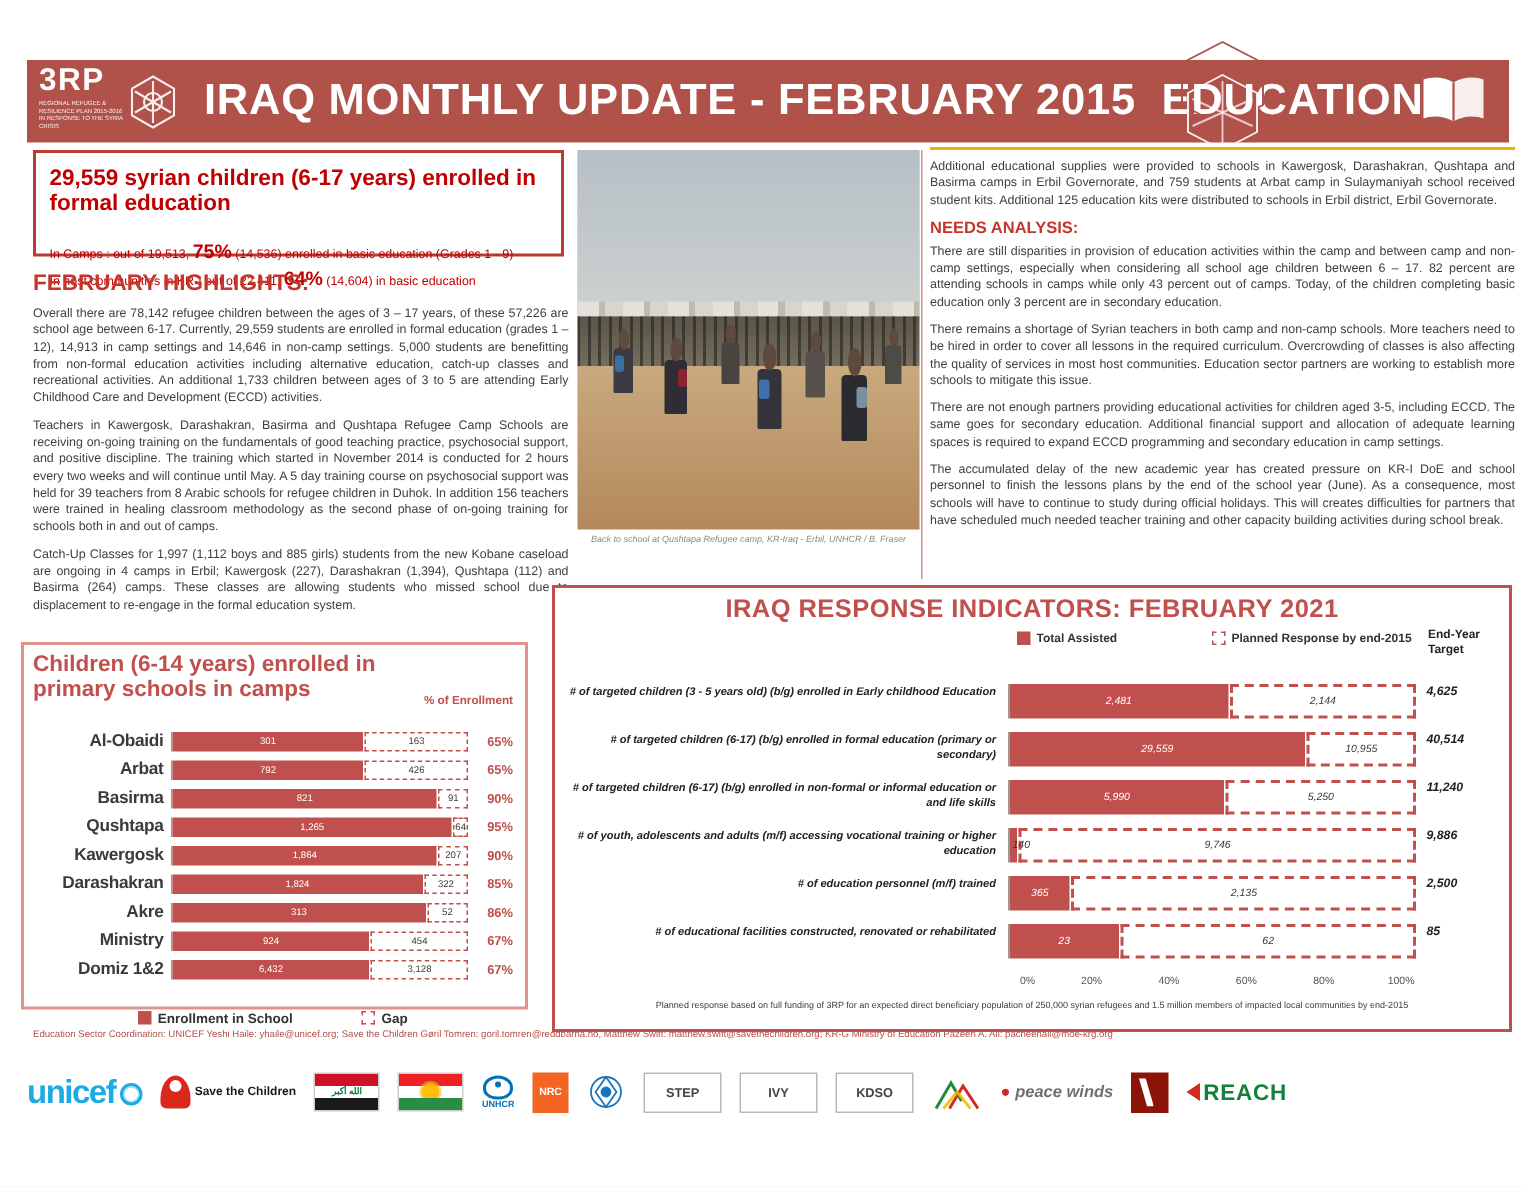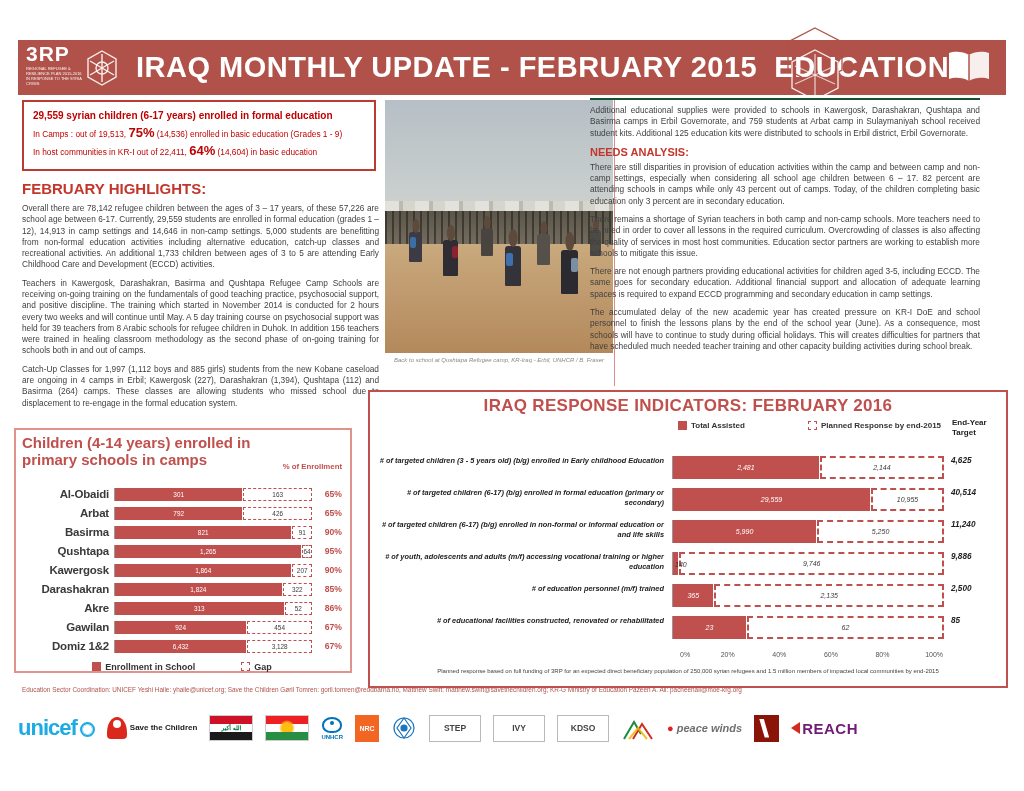--- a/index.html
+++ b/index.html
@@ -11,60 +11,60 @@
   .logo3rp { position:absolute; left:8px; top:3px; color:#fff; width:58px; line-height:1; }
   .logo3rp .big { font-size:21px; font-weight:bold; letter-spacing:1px; }
   .logo3rp .sub { font-size:4px; line-height:1.25; margin-top:2px; opacity:.92; }
   .emblem { position:absolute; left:64px; top:8px; opacity:.95; }
   .hdr-title { position:absolute; left:118px; top:11px; color:#fff; font-size:29px; font-weight:bold; letter-spacing:.5px; white-space:pre; }
   .hexdecor { position:absolute; right:148px; top:-14px; }
   .bookicon { position:absolute; right:14px; top:9px; }
 
   
   .stats-box { position:absolute; left:22px; top:100px; width:354px; height:71px; border:2px solid #b93b32; background:#fff; padding:8px 9px 0 9px; color:#c00000; }
-  .stats-box .l1 { font-size:10px; font-weight:bold; margin-bottom:4px; }
+  .stats-box .l1 { font-size:15px; font-weight:bold; margin-bottom:16px; }
   .stats-box .ln { font-size:8.3px; margin-bottom:3px; }
   .stats-box .pct { font-size:13px; font-weight:bold; }
 
   
   .highlights { position:absolute; left:22px; top:180px; width:357px; }
   .highlights h2 { font-size:15px; color:#c3362b; margin-bottom:6px; }
   .para { font-size:8.3px; line-height:1.36; color:#3f3f3f; text-align:justify; margin-bottom:7px; }
 
   
   .camp-chart { position:absolute; left:14px; top:428px; width:338px; height:245px; border:2px solid #e0928c; background:#fff; padding:5px 8px 4px 6px; }
   .camp-chart .title { color:#c0504d; font-size:15px; font-weight:bold; line-height:1.12; width:250px; }
   .camp-chart .pct-hdr { position:absolute; right:8px; top:32px; color:#c0504d; font-size:7.8px; font-weight:bold; }
   .camp-rows { margin-top:16px; }
   .crow { display:flex; align-items:center; height:19px; }
   .crow .lbl { width:92px; text-align:right; font-size:11.5px; font-weight:600; color:#3a3a3a; padding-right:5px; letter-spacing:-.2px; }
   .crow .track { flex:1; height:13px; display:flex; align-items:stretch; border-left:1px solid #9a9a9a; position:relative; }
   .seg { display:flex; align-items:center; justify-content:center; font-size:6.4px; }
   .seg.solid { background:#c0504d; color:#fff; }
   .seg.dash { border:1.5px dashed #c0504d; color:#3a3a3a; margin-left:1px; background:#fff; }
   .crow .pv { width:30px; text-align:right; color:#c0504d; font-size:8.6px; font-weight:bold; }
-  .camp-legend { display:flex; justify-content:center; gap:46px; margin-top:6px; align-items:center; }
+  .camp-legend { display:flex; justify-content:center; gap:46px; margin-top:18px; align-items:center; }
   .camp-legend .item { display:flex; align-items:center; gap:4px; font-size:9px; font-weight:bold; color:#333; }
   .sw { width:9px; height:9px; }
   .sw.solid { background:#c0504d; }
   .sw.dash { border:1.5px dashed #c0504d; background:#fff; }
 
   
   .photo { position:absolute; left:385px; top:100px; width:228px; height:253px; overflow:hidden; background:#c8b491; }
   .sky { position:absolute; left:0; top:0; width:100%; height:44%; background:linear-gradient(#b6bfc6,#cdd2cf); }
   .tents { position:absolute; left:0; top:40%; width:100%; height:6%; background:repeating-linear-gradient(90deg,#e8e6df 0 14px,#b9b4a8 14px 18px,#d9d6cc 18px 30px); opacity:.8; }
   .fence { position:absolute; left:0; top:44%; width:100%; height:13%; background:#7a7265; background-image:repeating-linear-gradient(90deg, rgba(40,38,30,.65) 0 2px, transparent 2px 7px), linear-gradient(rgba(60,56,46,.5), rgba(90,84,70,.2)); }
   .ground { position:absolute; left:0; top:57%; width:100%; height:43%; background:linear-gradient(#c9a97e,#b3895b); }
   .kid { position:absolute; border-radius:3px 3px 1px 1px; }
   .kid:before { content:""; position:absolute; left:50%; top:-42%; transform:translateX(-50%); width:55%; height:45%; border-radius:50%; background:#5d4a3c; }
   .pack { position:absolute; border-radius:2px; }
   .photo-caption { position:absolute; left:385px; top:357px; width:228px; font-size:6px; font-style:italic; color:#8a8a8a; text-align:center; }
 
   
-  .right-col { position:absolute; left:590px; top:98px; width:390px; border-top:2px solid #14532d; padding-top:5px; }
+  .right-col { position:absolute; left:620px; top:98px; width:390px; border-top:2px solid #eab308; padding-top:5px; }
   .vline { position:absolute; left:614px; top:100px; width:1px; height:286px; background:#d98f88; }
   .right-col h3 { font-size:11px; color:#c3362b; margin:7px 0 4px 0; }
 
   
   .indicators { position:absolute; left:368px; top:390px; width:640px; height:298px; border:2px solid #c0504d; background:#fff; }
   .indicators .title { text-align:center; color:#c0504d; font-size:17px; font-weight:bold; margin-top:4px; letter-spacing:.3px; }
   .ind-legend { position:relative; height:22px; margin-top:2px; }
   .ind-legend .item { position:absolute; top:3px; display:flex; gap:4px; align-items:center; font-size:8px; font-weight:bold; color:#333; }
   .ind-legend .i1 { left:308px; }
   .ind-legend .i2 { left:438px; }
@@ -104,21 +104,21 @@
   .lg-unhcr .t { font-size:6px; margin-top:1px; }
   .lg-nrc { width:24px; height:27px; background:#f26522; color:#fff; font-size:7px; font-weight:bold; }
   .lg-blueorn { width:26px; height:27px; position:relative; }
   .lg-blueorn svg { display:block; }
   .lg-box { width:52px; height:27px; border:1px solid #b9b9b9; background:#fff; font-size:8.5px; font-weight:bold; color:#444; }
   .lg-mountain svg { display:block; }
   .lg-pw { color:#6f6f6f; font-size:11px; font-style:italic; font-weight:bold; white-space:nowrap; }
   .lg-pw .dot { color:#d22; }
   .lg-qandil { width:25px; height:27px; background:#8b1408; position:relative; }
   .lg-qandil:before { content:""; position:absolute; left:5px; top:4px; width:10px; height:19px; background:#fff; clip-path:polygon(0 0,45% 0,100% 100%,55% 100%); }
-  .lg-reach { color:#701a75; font-size:15px; font-weight:bold; letter-spacing:.5px; }
+  .lg-reach { color:#15803d; font-size:15px; font-weight:bold; letter-spacing:.5px; }
   .lg-reach .tri { display:inline-block; width:0; height:0; border-top:6px solid transparent; border-bottom:6px solid transparent; border-right:9px solid #d22a1e; margin-right:2px; }
 </style>
 </head>
 <body>
 
 <div class="canvas">
 
   <div class="header">
     <div class="logo3rp">
       <div class="big">3RP</div>
@@ -159,21 +159,21 @@
   </div>
 
   <div class="highlights">
     <h2>FEBRUARY HIGHLIGHTS:</h2>
     <p class="para">Overall there are 78,142 refugee children between the ages of 3 – 17 years, of these 57,226 are school age between 6-17. Currently, 29,559 students are enrolled in formal education (grades 1 – 12), 14,913 in camp settings and 14,646 in non-camp settings. 5,000 students are benefitting from non-formal education activities including alternative education, catch-up classes and recreational activities. An additional 1,733 children between ages of 3 to 5 are attending Early Childhood Care and Development (ECCD) activities.</p>
     <p class="para">Teachers in Kawergosk, Darashakran, Basirma and Qushtapa Refugee Camp Schools are receiving on-going training on the fundamentals of good teaching practice, psychosocial support, and positive discipline. The training which started in November 2014 is conducted for 2 hours every two weeks and will continue until May. A 5 day training course on psychosocial support was held for 39 teachers from 8 Arabic schools for refugee children in Duhok. In addition 156 teachers were trained in healing classroom methodology as the second phase of on-going training for schools both in and out of camps.</p>
     <p class="para">Catch-Up Classes for 1,997 (1,112 boys and 885 girls) students from the new Kobane caseload are ongoing in 4 camps in Erbil; Kawergosk (227), Darashakran (1,394), Qushtapa (112) and Basirma (264) camps. These classes are allowing students who missed school due to displacement to re-engage in the formal education system.</p>
   </div>
 
   <div class="camp-chart">
-    <div class="title">Children (4-14 years) enrolled in primary schools in camps</div>
+    <div class="title">Children (6-14 years) enrolled in primary schools in camps</div>
     <div class="pct-hdr">% of Enrollment</div>
     <div class="camp-rows">
       <div class="crow">
         <div class="lbl">Al-Obaidi</div>
         <div class="track">
           <div class="seg solid" style="width: 65%;">
               <span>301</span>
             </div>
           <div class="seg dash" style="width: 35%;">
               <span>163</span>
@@ -247,21 +247,21 @@
           <div class="seg solid" style="width: 86%;">
               <span>313</span>
             </div>
           <div class="seg dash" style="width: 14%;">
               <span>52</span>
             </div>
         </div>
         <div class="pv">86%</div>
       </div>
       <div class="crow">
-        <div class="lbl">Gawilan</div>
+        <div class="lbl">Ministry</div>
         <div class="track">
           <div class="seg solid" style="width: 67%;">
               <span>924</span>
             </div>
           <div class="seg dash" style="width: 33%;">
               <span>454</span>
             </div>
         </div>
         <div class="pv">67%</div>
       </div>
@@ -317,21 +317,21 @@
   <div class="right-col">
     <p class="para">Additional educational supplies were provided to schools in Kawergosk, Darashakran, Qushtapa and Basirma camps in Erbil Governorate, and 759 students at Arbat camp in Sulaymaniyah school received student kits. Additional 125 education kits were distributed to schools in Erbil district, Erbil Governorate.</p>
     <h3>NEEDS ANALYSIS:</h3>
     <p class="para">There are still disparities in provision of education activities within the camp and between camp and non-camp settings, especially when considering all school age children between 6 – 17. 82 percent are attending schools in camps while only 43 percent out of camps. Today, of the children completing basic education only 3 percent are in secondary education.</p>
     <p class="para">There remains a shortage of Syrian teachers in both camp and non-camp schools. More teachers need to be hired in order to cover all lessons in the required curriculum. Overcrowding of classes is also affecting the quality of services in most host communities. Education sector partners are working to establish more schools to mitigate this issue.</p>
     <p class="para">There are not enough partners providing educational activities for children aged 3-5, including ECCD. The same goes for secondary education. Additional financial support and allocation of adequate learning spaces is required to expand ECCD programming and secondary education in camp settings.</p>
     <p class="para">The accumulated delay of the new academic year has created pressure on KR-I DoE and school personnel to finish the lessons plans by the end of the school year (June). As a consequence, most schools will have to continue to study during official holidays. This will creates difficulties for partners that have scheduled much needed teacher training and other capacity building activities during school break.</p>
   </div>
 
   <div class="indicators">
-    <div class="title">IRAQ RESPONSE INDICATORS: FEBRUARY 2016</div>
+    <div class="title">IRAQ RESPONSE INDICATORS: FEBRUARY 2021</div>
     <div class="ind-legend">
       <div class="item i1">
           <span class="sw solid"></span>
           <span>Total Assisted</span>
         </div>
       <div class="item i2">
           <span class="sw dash"></span>
           <span>Planned Response by end-2015</span>
         </div>
       <div class="endyear">End-Year Target</div>

